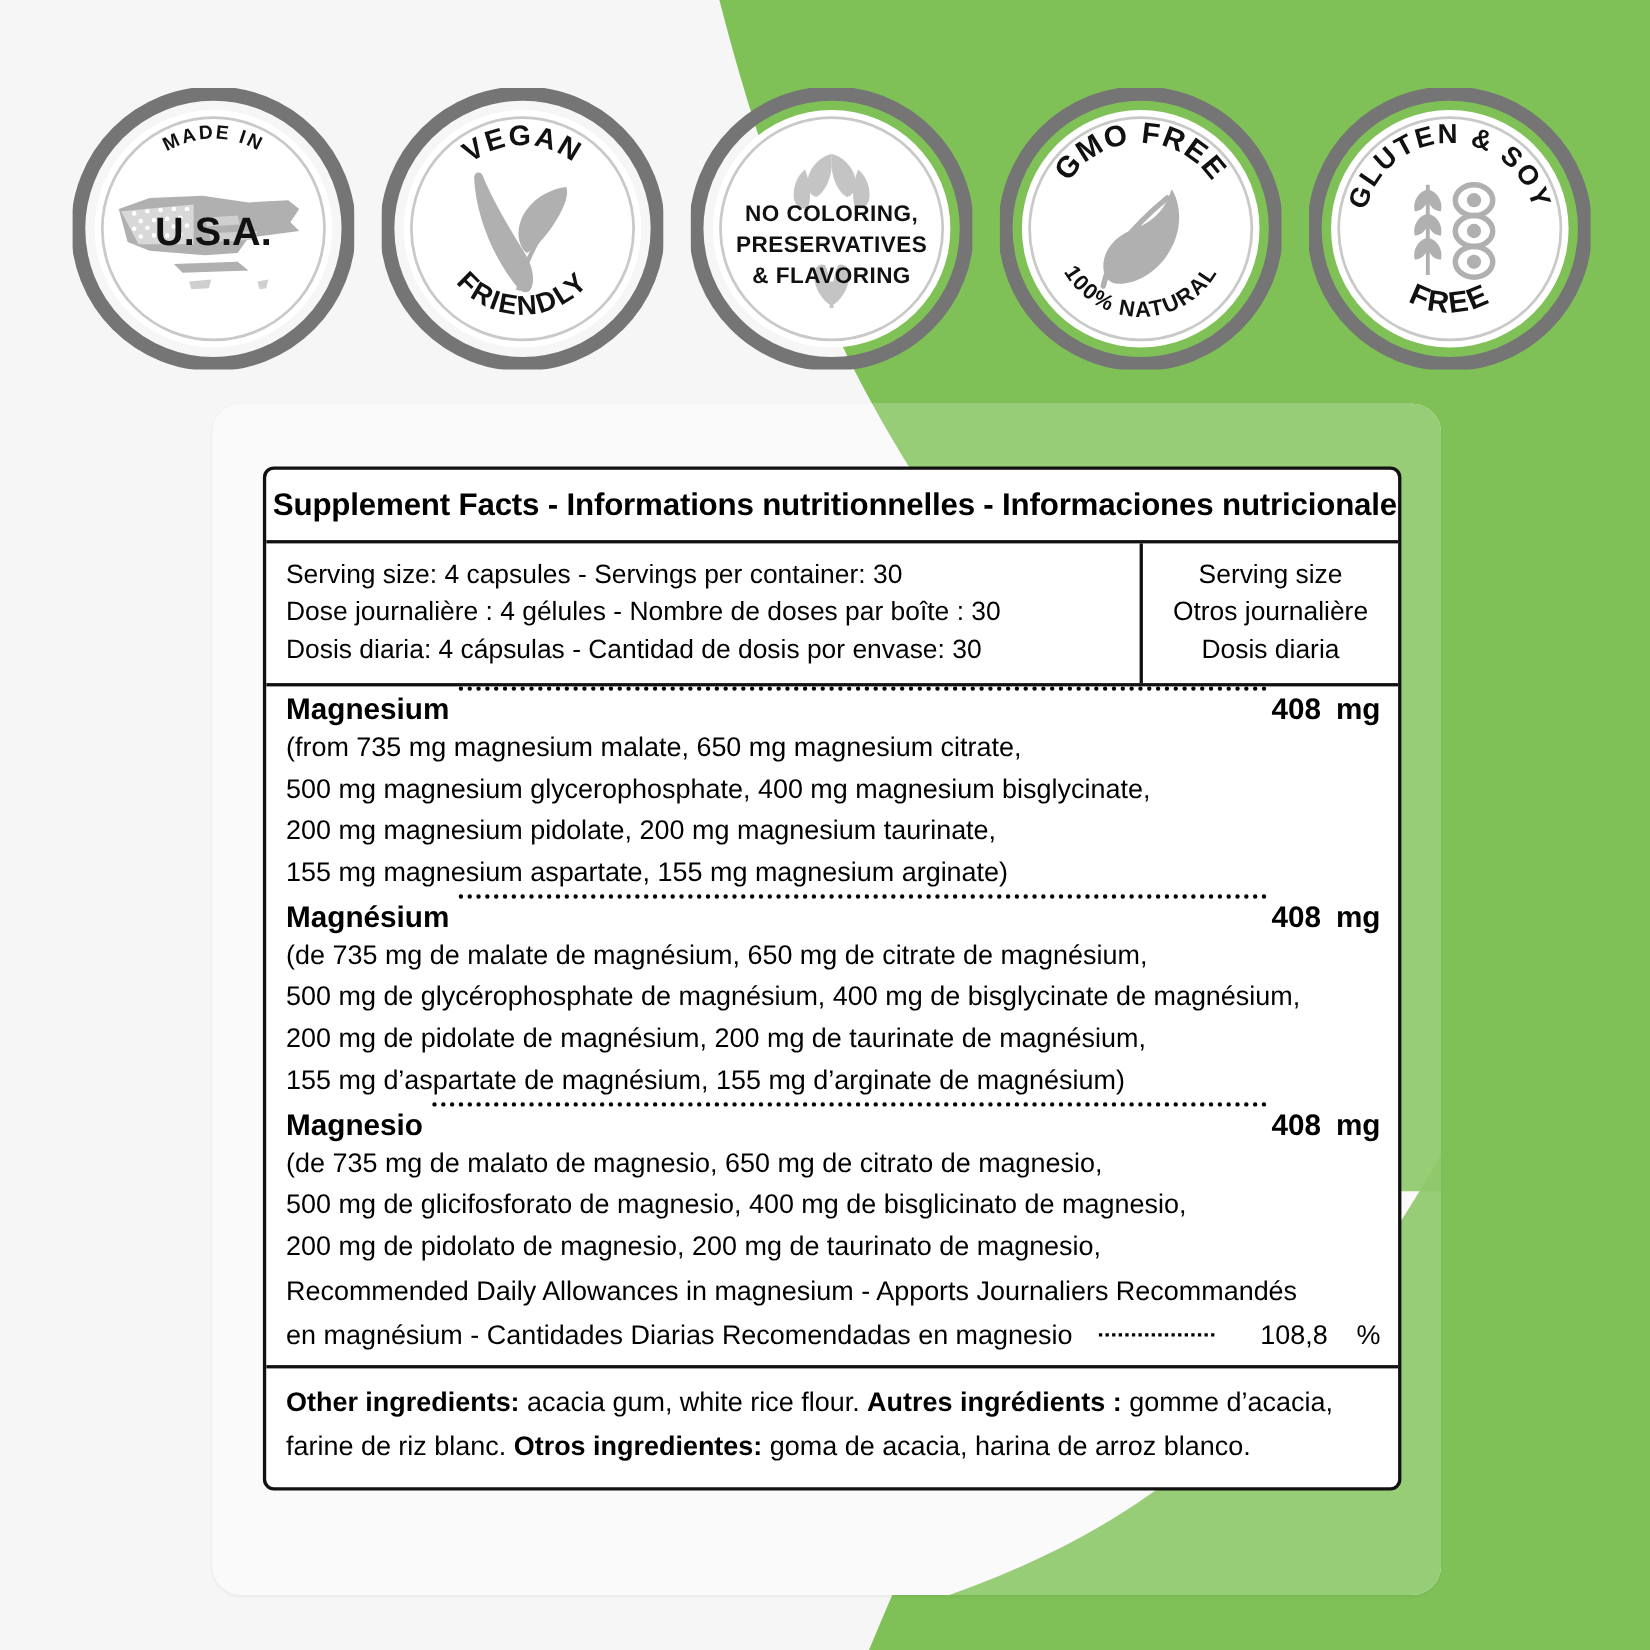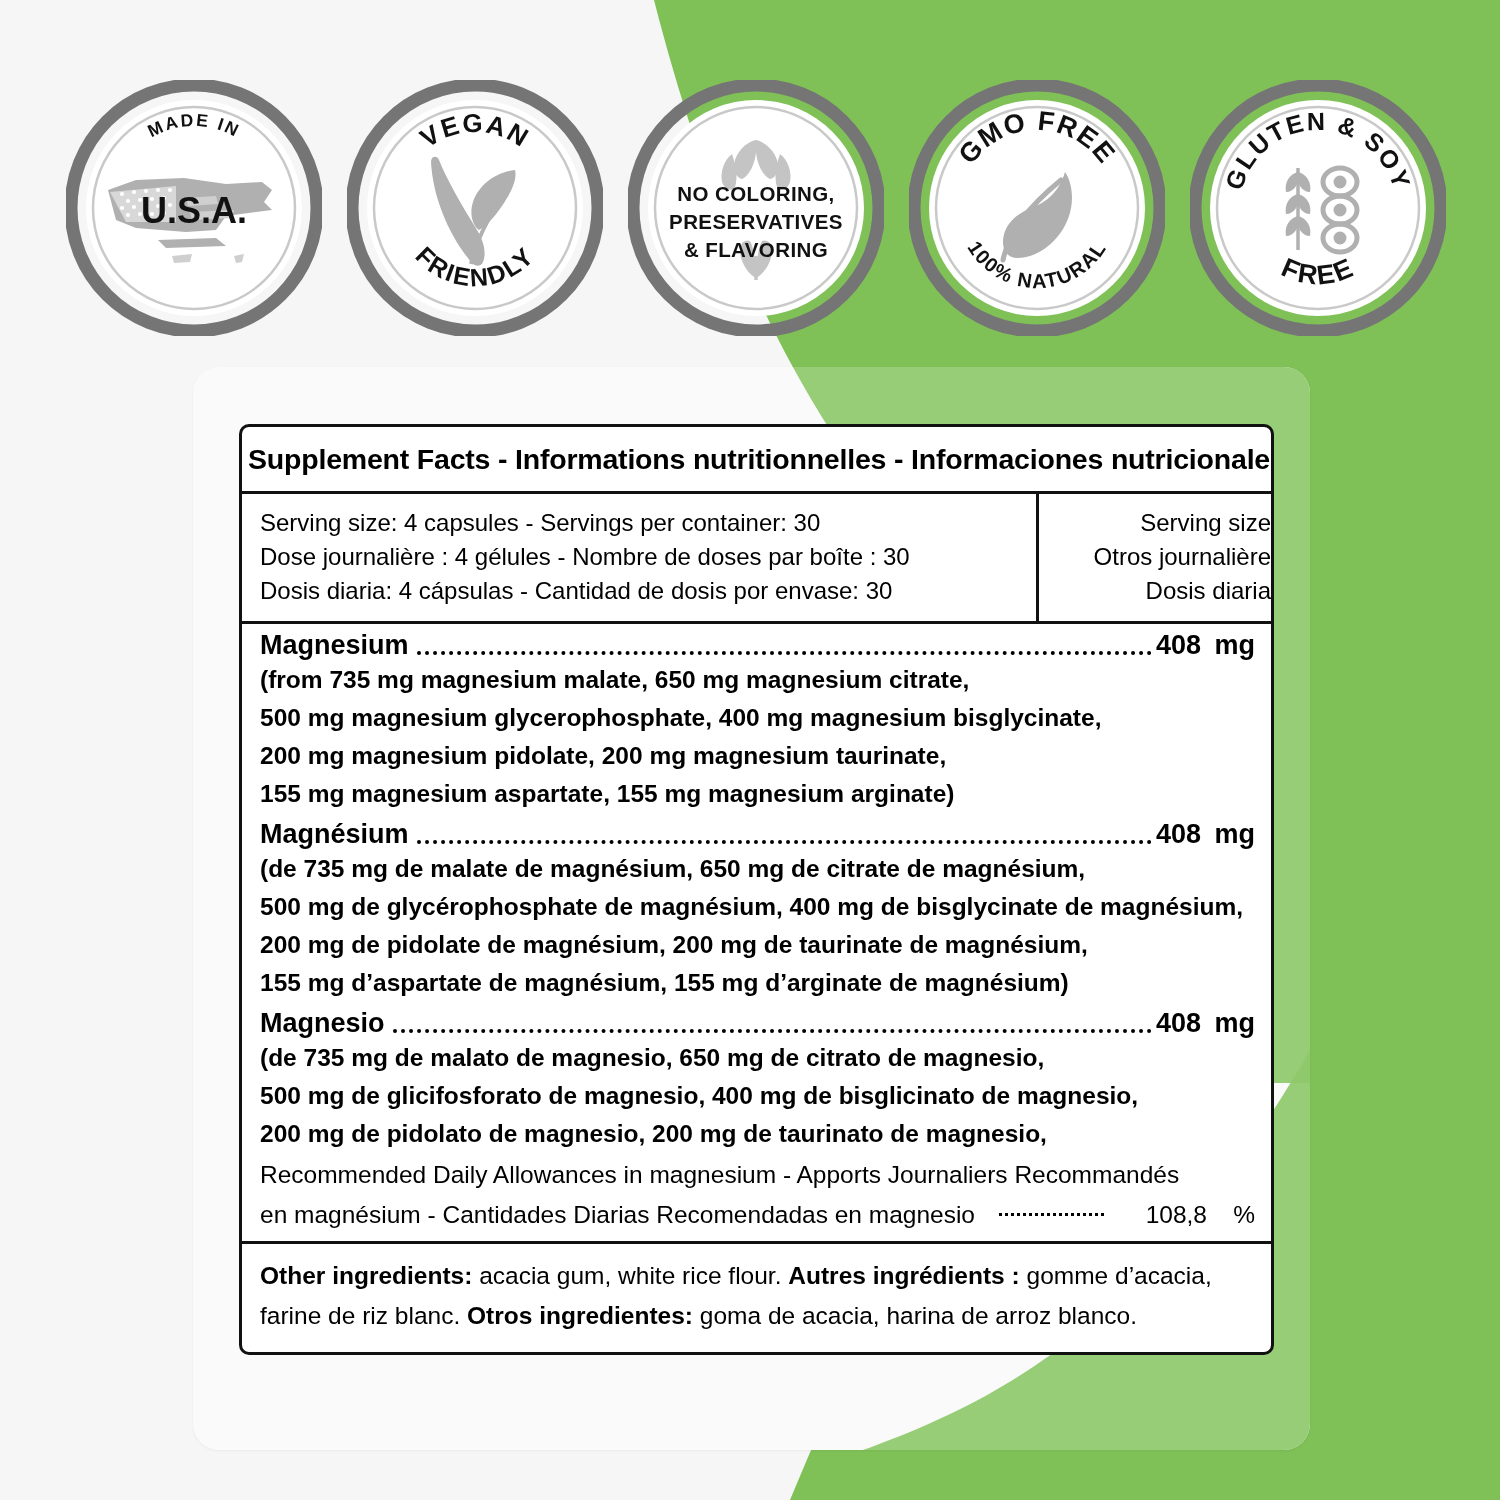--- a/index.html
+++ b/index.html
@@ -60,48 +60,48 @@
     border-bottom:3px solid #111;
     white-space:nowrap;
   }
 
   .serving-row{display:flex;border-bottom:3px solid #111;}
   .serving-left{
     flex:1 1 auto;padding:12px 0 13px 18px;
     border-right:3px solid #111;
   }
   .serving-right{
-    flex:0 0 232px;padding:12px 0 13px 0;text-align:right;
+    flex:0 0 232px;padding:12px 0 13px 0;text-align:center;
   }
   .serving-left div,.serving-right div{
     font-size:24px;line-height:34px;white-space:nowrap;
   }
 
   .nutri{padding:0 0 0 0;}
 
   .row-main{
-    display:flex;align-items:flex-end;
+    display:flex;align-items:flex-start;
     padding:6px 16px 0 18px;
     font-weight:bold;font-size:27px;
   }
   .row-main .nm{white-space:nowrap;}
   .row-main .leader{
     flex:1 1 auto;margin:0 4px 0 8px;
     border-bottom:4px dotted #000;
     transform:translateY(-6px);
     min-width:20px;
   }
   .row-main .val{white-space:nowrap;text-align:right;}
   .row-main .unit{width:54px;text-align:right;white-space:nowrap;}
 
   .sub{
     padding:0 18px 0 18px;
     font-size:24.5px;line-height:38px;
   }
-  .sub div{white-space:nowrap;font-weight:bold;}
+  .sub div{white-space:nowrap;}
 
   .rda{
     padding:2px 16px 6px 18px;
     font-size:24.5px;line-height:40px;
   }
   .rda .l1{white-space:nowrap;}
   .rda .l2{display:flex;align-items:baseline;justify-content:center;}
   .rda .l2 .txt{white-space:nowrap;}
   .rda .l2 .leader{
     flex:1 1 auto;margin:0 6px 0 24px;

